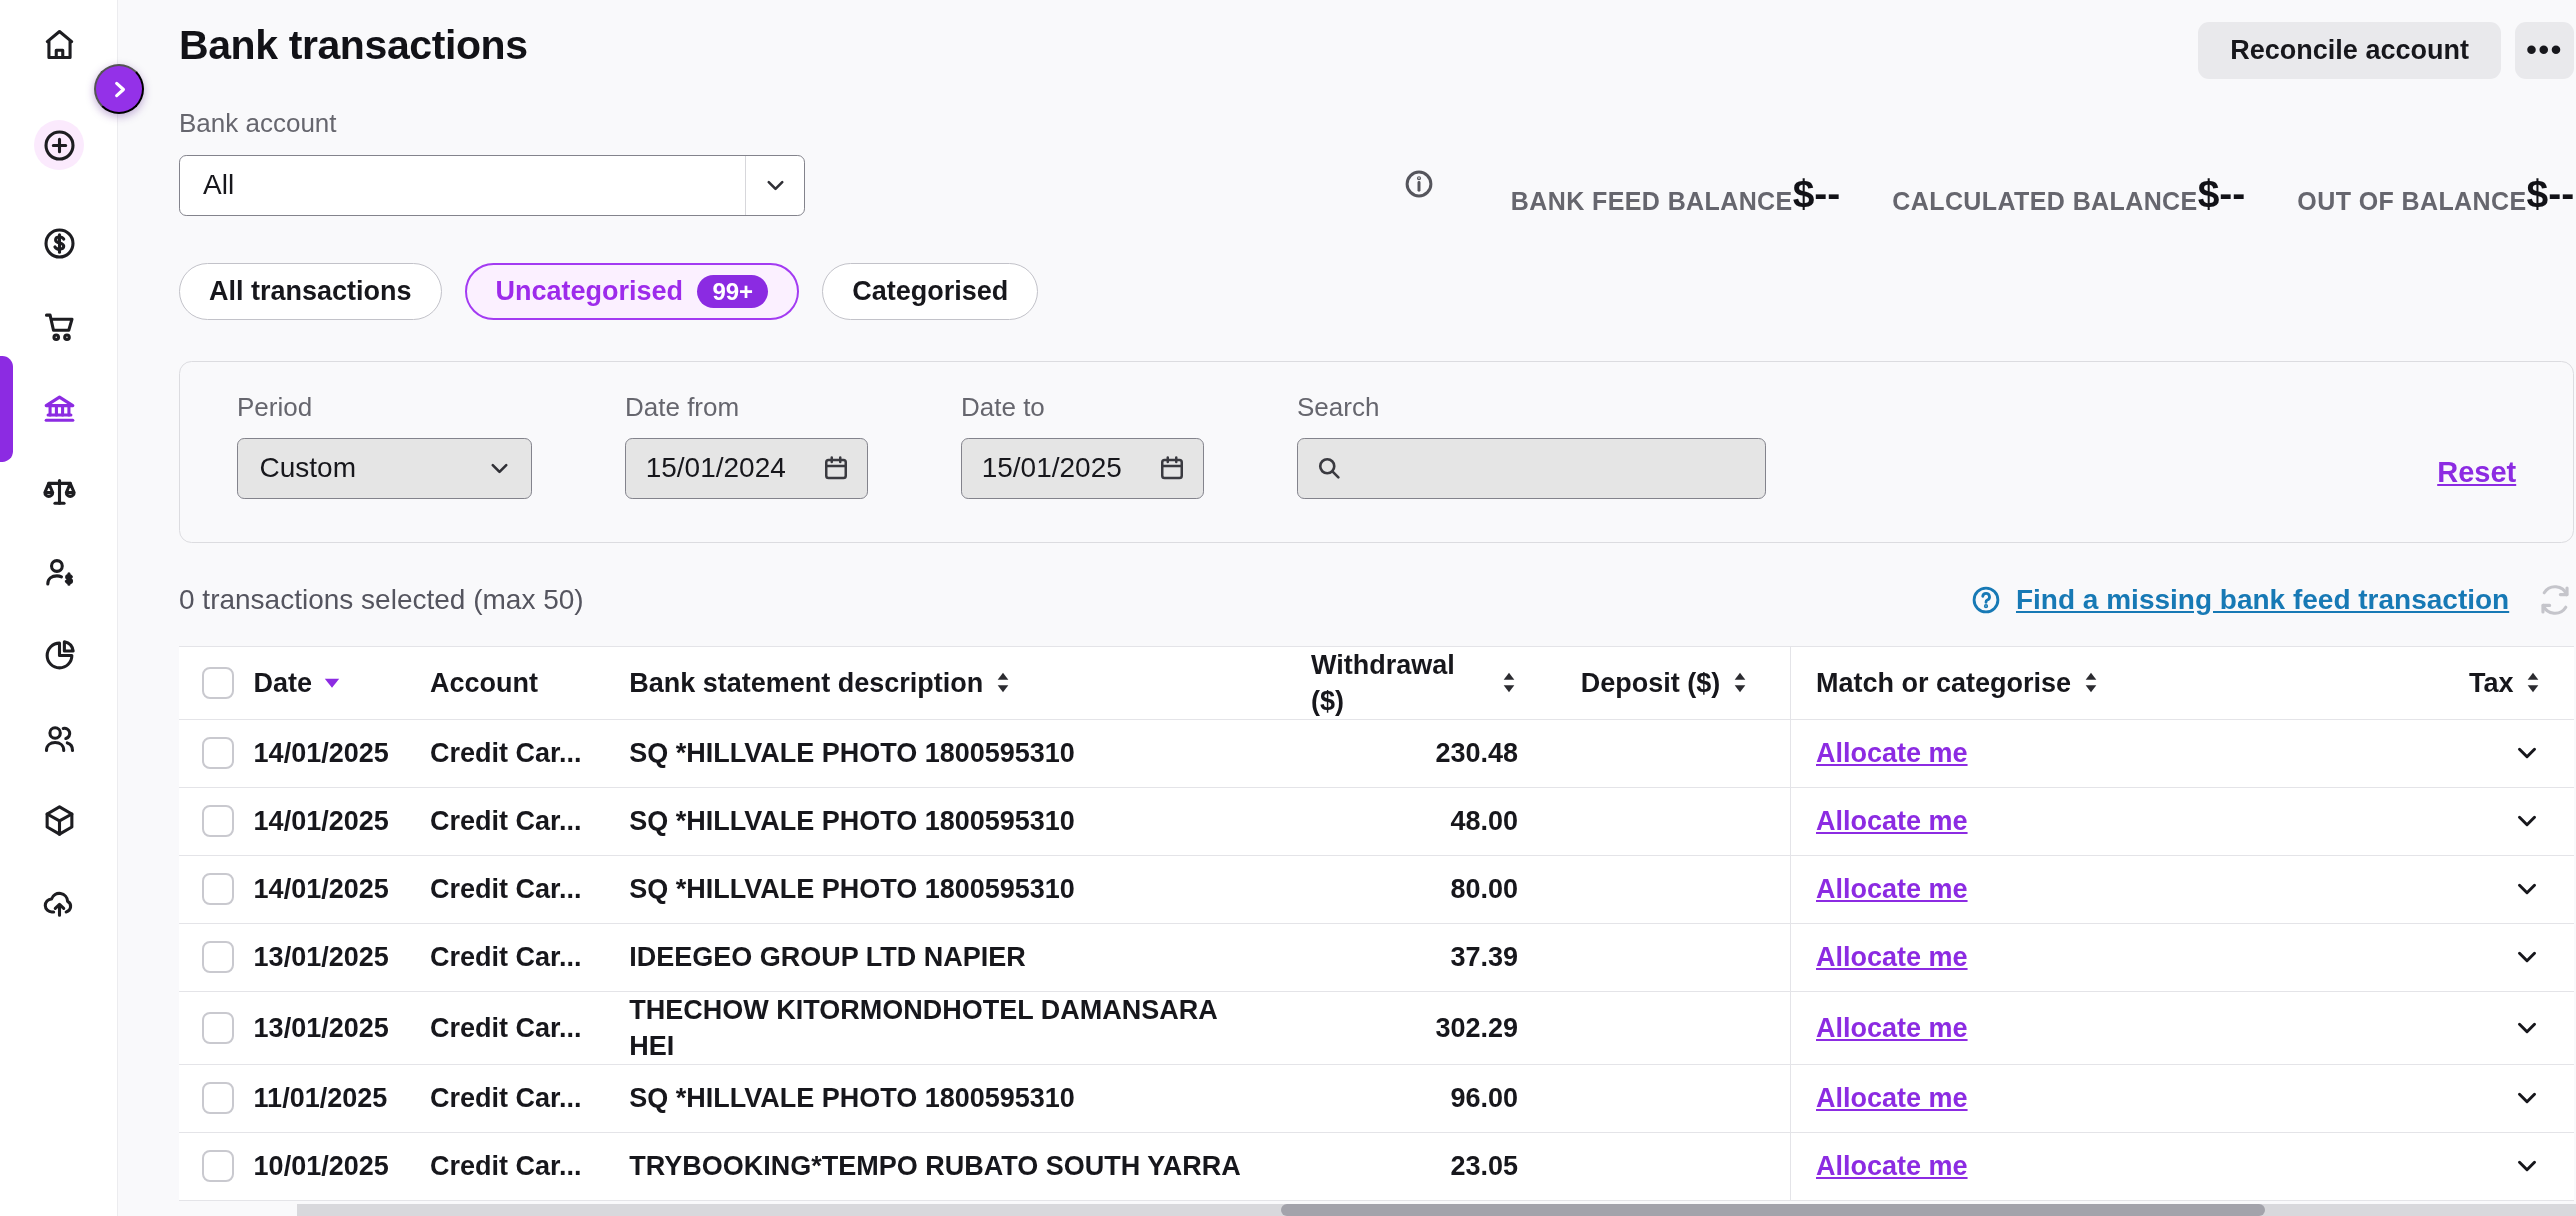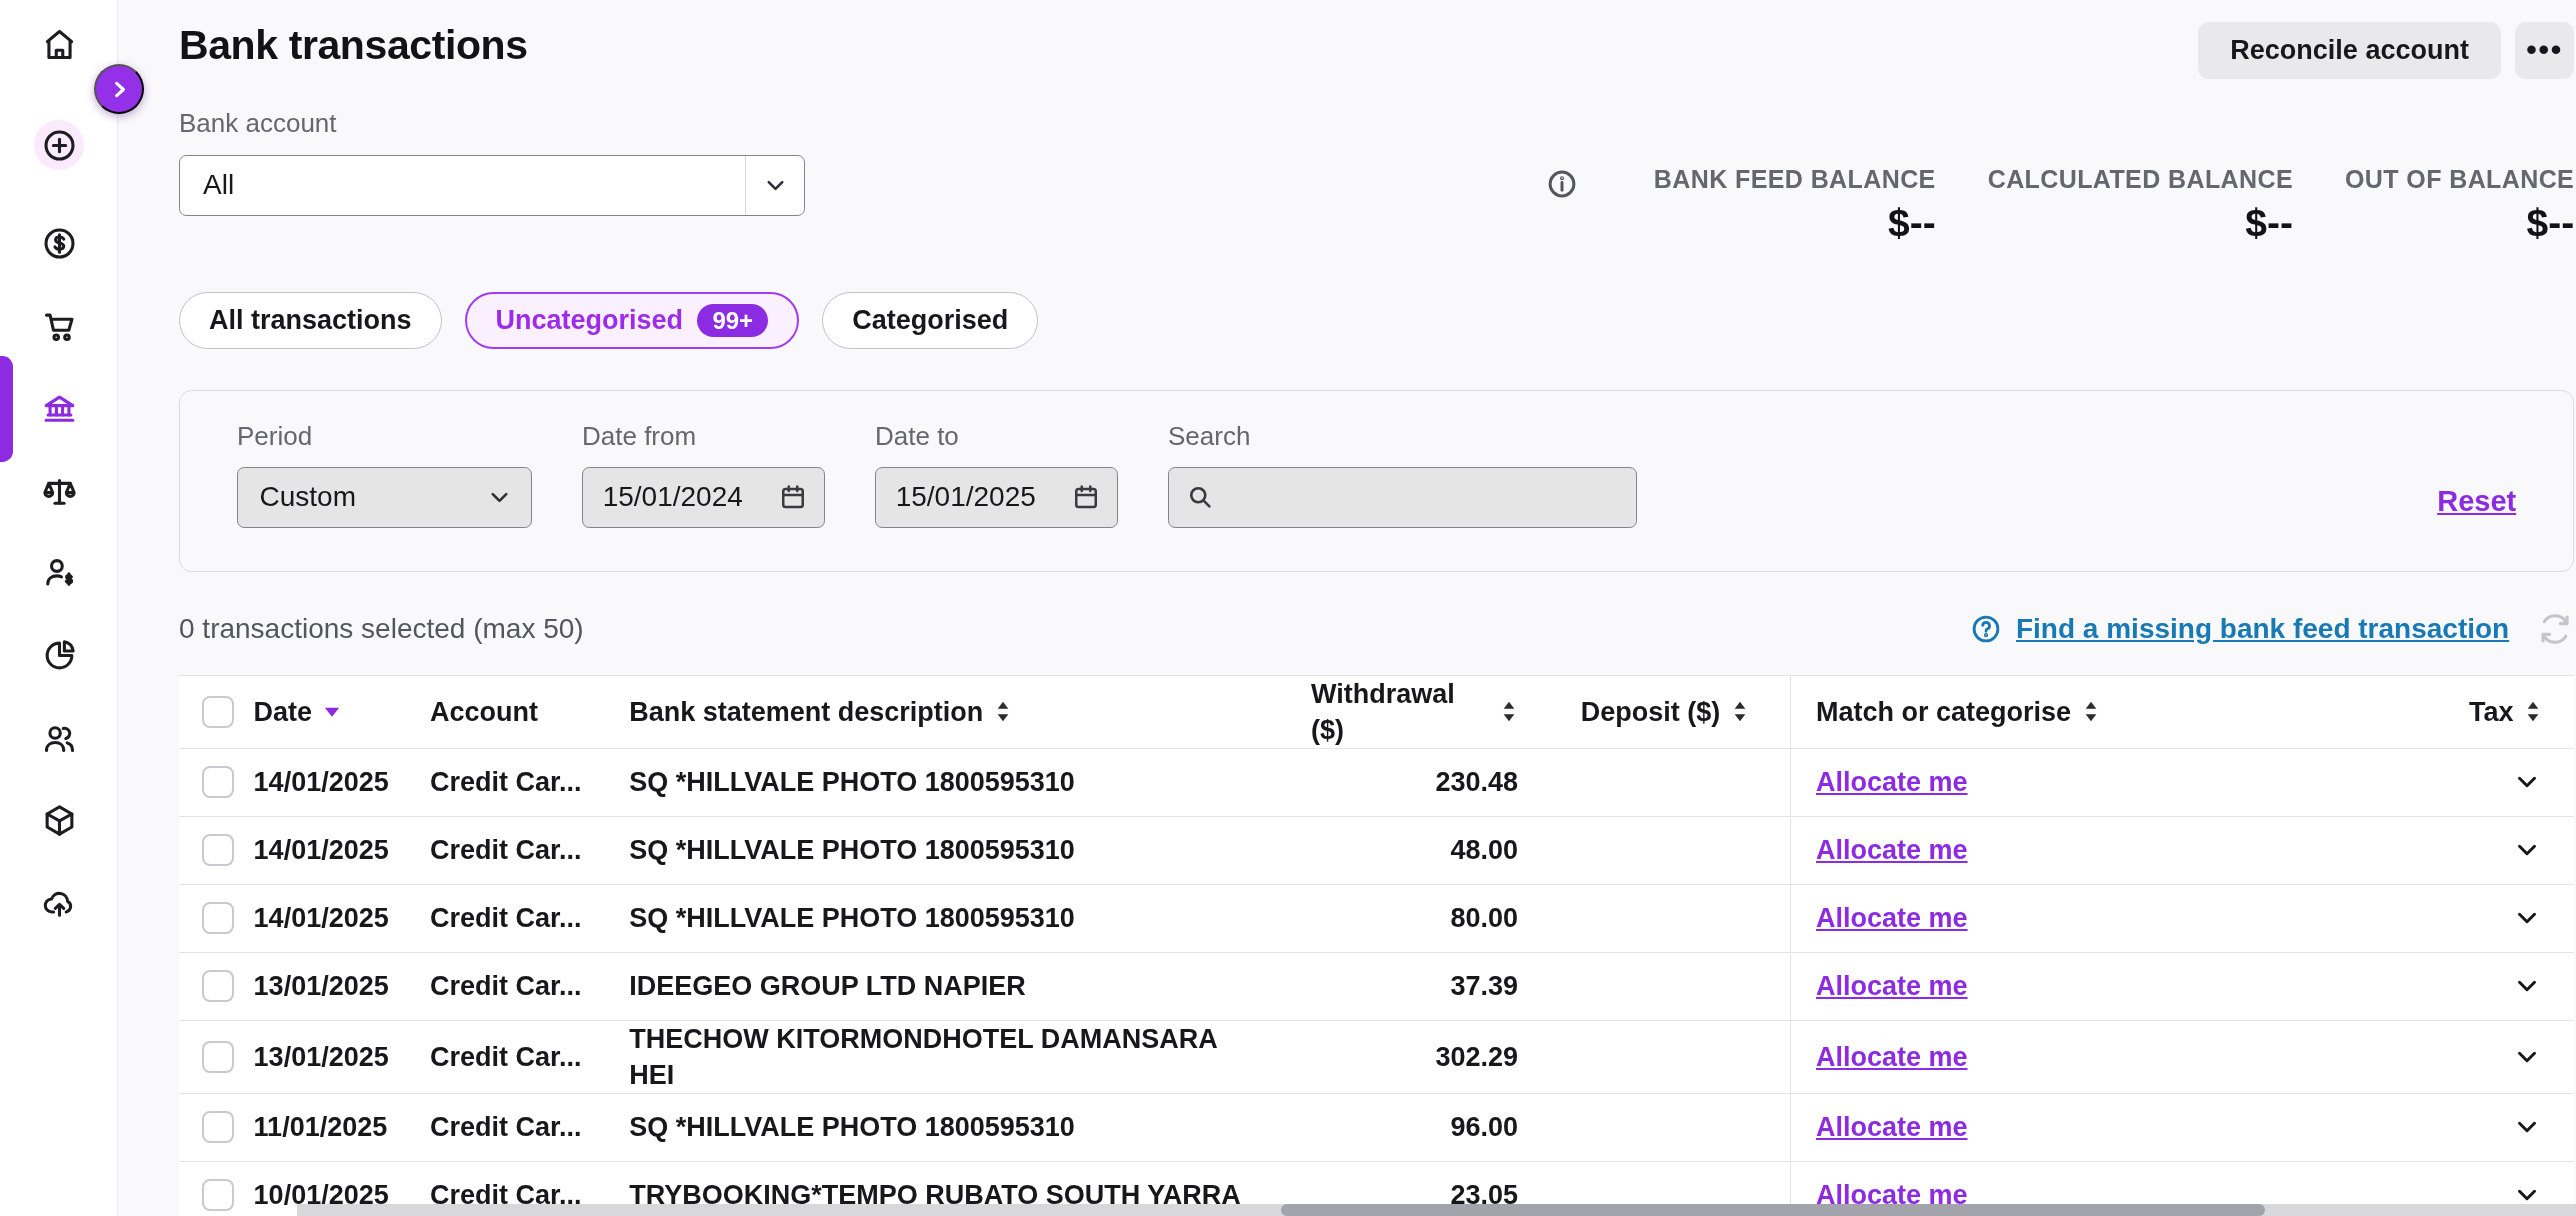--- a/index.html
+++ b/index.html
@@ -59,38 +59,38 @@
   .select-box .value { flex:1; font-size:28px; padding-left:23px; color:#17171c; }
   .select-box .chev {
     width:59px; height:100%; border-left:0.9px solid #d7d7db;
     display:flex; align-items:center; justify-content:center; color:#303036;
   }
   .chev svg { width:27px; height:27px; }
 
   .balances { margin-left:auto; display:flex; align-items:flex-start; padding-top:10.7px; }
   .info-badge { color:#55555c; margin-right:23px; margin-top:1.8px; }
   .info-badge svg { width:34px; height:34px; }
-  .balance { display:flex; flex-direction:column; align-items:flex-end; margin-left:52px; }
+  .balance { display:flex; flex-direction:row; align-items:flex-end; margin-left:52px; }
   .balance .blabel { font-size:25px; font-weight:700; color:#66666e; letter-spacing:0.4px; white-space:nowrap; }
   .balance .bvalue { font-size:39px; font-weight:700; color:#121217; margin-top:7.2px; }
 
   .pills { display:flex; gap:23px; margin-top:47px; }
   .pill {
     height:57px; border-radius:30px; border:1.8px solid #c2c2c9; background:#fff;
     display:flex; align-items:center; padding:0 29px; font-size:27px; font-weight:600; color:#17171c;text-align:center;
   }
   .pill.active { border:2.7px solid #a33bf2; background:#fbf0ff; color:#9d2beb; }
   .pill .badge {
     background:#8b2be2; color:#fff; font-size:24px; font-weight:700;
     border-radius:19.7px; padding:4.5px 15px; margin-left:14.3px; line-height:1;
   }
 
   .filter-panel {
     margin-top:41px; border:1.8px solid #dcdce0; border-radius:12.5px;
-    padding:30px 57px 43px 57px; display:flex; align-items:flex-start;
+    padding:30px 57px 43px 57px; display:flex; align-items:flex-start;gap:43px;
   }
   .fgroup { display:flex; flex-direction:column; margin-right:50px; }
   .fgroup .field-label { margin-bottom:14.3px; }
   .control {
     height:61px; background:#e5e5e5; border:1.8px solid #83838c; border-radius:7.2px;
     display:flex; align-items:center; font-size:28px; color:#17171c;
   }
   .control.period { width:295px; padding:0 18px 0 21.5px; }
   .control.period .value { flex:1; }
   .control.date { width:243px; padding:0 16px 0 19.7px; }

